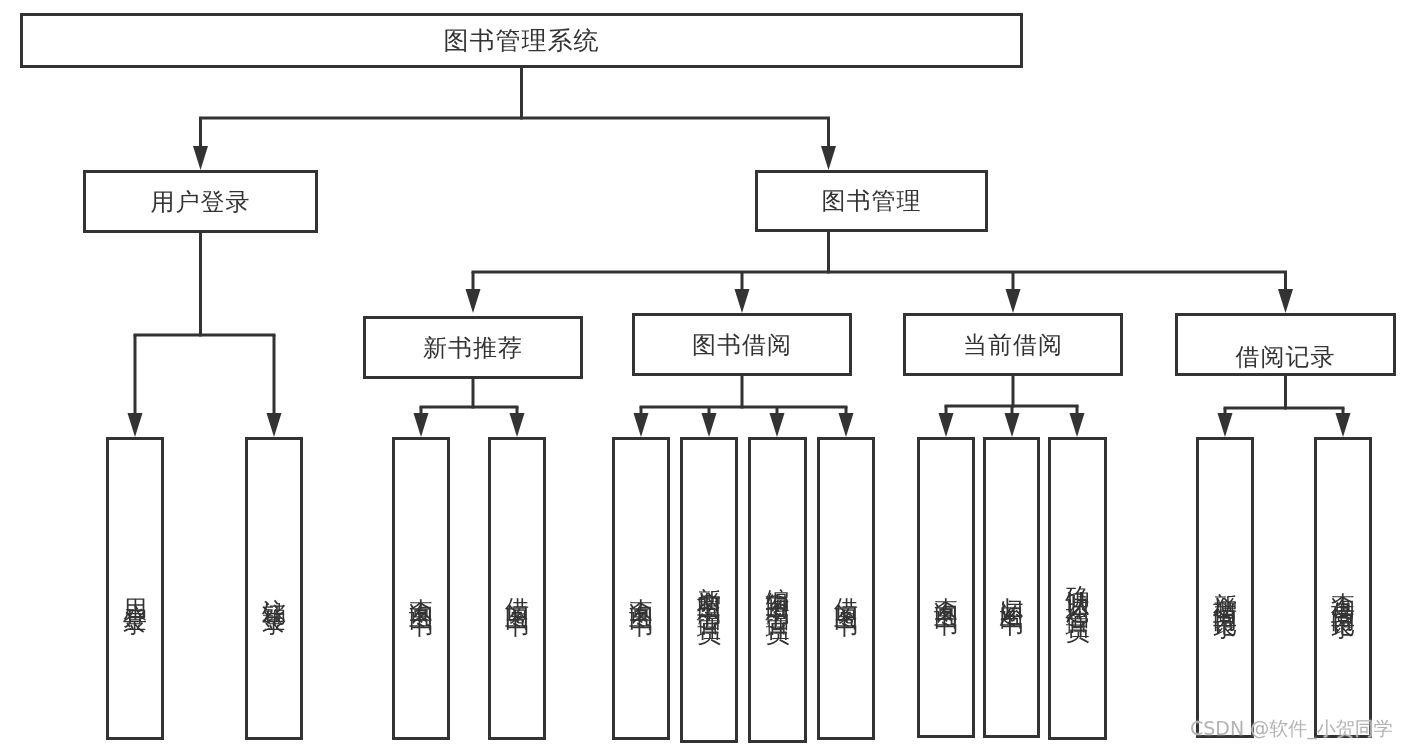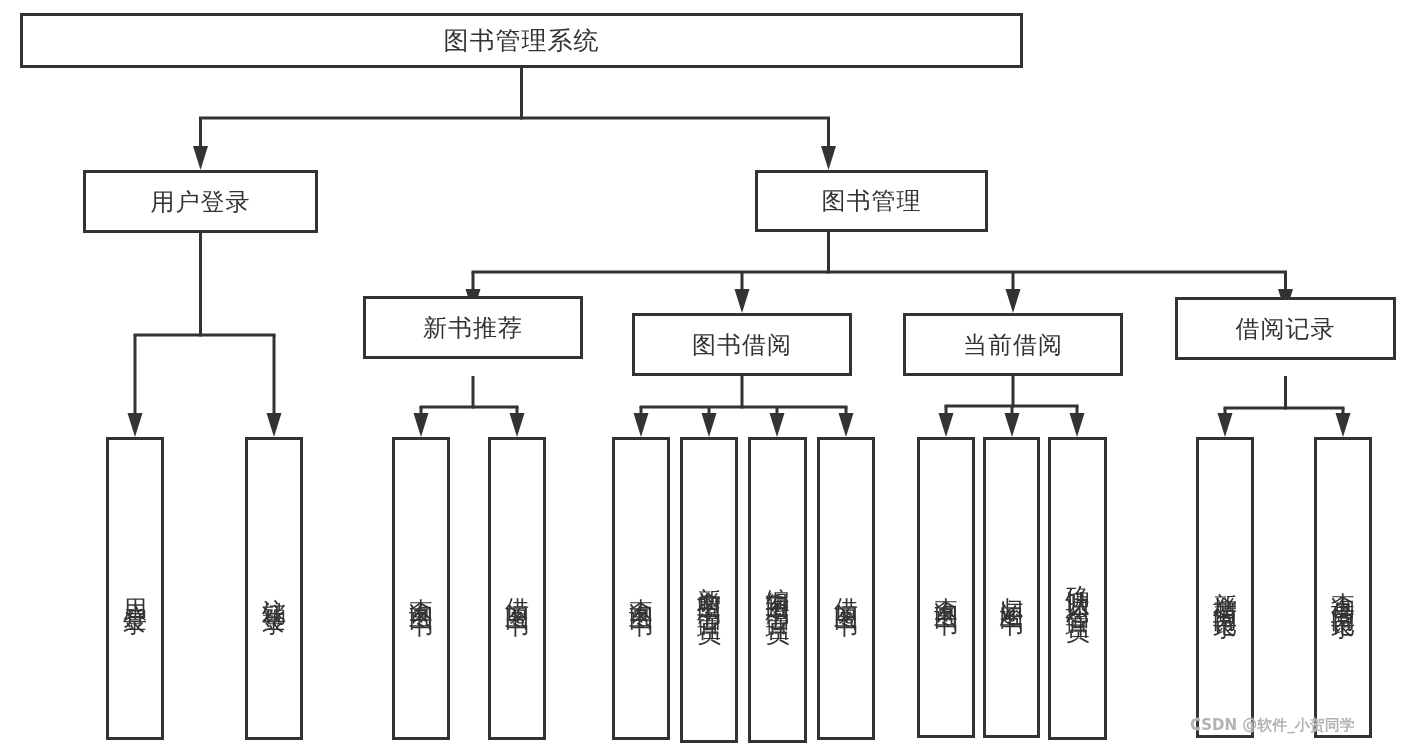--- a/index.html
+++ b/index.html
@@ -46,26 +46,25 @@
     writing-mode: vertical-rl;
     text-orientation: mixed;
     font-size: 24px;
     letter-spacing: 5px;
     line-height: 1;
   }
   .watermark {
     position: absolute;
     left: 1190px;
     top: 716px;
-    font-size: 15px;
+    font-size: 19px;
     color: var(--watermark);
     white-space: nowrap;
     text-shadow: 0 0 2px rgba(255,255,255,0.9);
     z-index: 10;
-    font-weight: bold;
   }
 </style>
 </head>
 <body>
 
 <div id="canvas">
 
   <svg id="connectors" width="1405" height="747" viewBox="0 0 1405 747">
     <g stroke="var(--line)" stroke-width="3" fill="var(--line)">
 
@@ -148,30 +147,30 @@
     <span class="h-label">图书管理系统</span>
   </div>
 
   <div class="box" style="left:83px; top:170px; width:235px; height:63px;">
     <span class="h-label">用户登录</span>
   </div>
   <div class="box" style="left:712px; top:170px; width:233px; height:62px;margin-left:43px;">
     <span class="h-label">图书管理</span>
   </div>
 
-  <div class="box" style="left:363px; top:296px; width:220px; height:63px;">
+  <div class="box" style="left:363px; top:316px; width:220px; height:63px;">
     <span class="h-label">新书推荐</span>
   </div>
   <div class="box" style="left:903px; top:313px; width:220px; height:63px;">
     <span class="h-label">当前借阅</span>
   </div>
   <div class="box" style="left:632px; top:313px; width:220px; height:63px;">
     <span class="h-label">图书借阅</span>
   </div>
-  <div class="box" style="left:1175px; top:297px; width:221px; height:63px;">
+  <div class="box" style="left:1175px; top:313px; width:221px; height:63px;align-items:flex-end;">
     <span class="h-label">借阅记录</span>
   </div>
 
   <div class="box" style="left:106px; top:437px; width:58px; height:303px;">
     <span class="v-label">用户登录</span>
   </div>
   <div class="box" style="left:245px; top:437px; width:58px; height:303px;">
     <span class="v-label">注销登录</span>
   </div>
 

